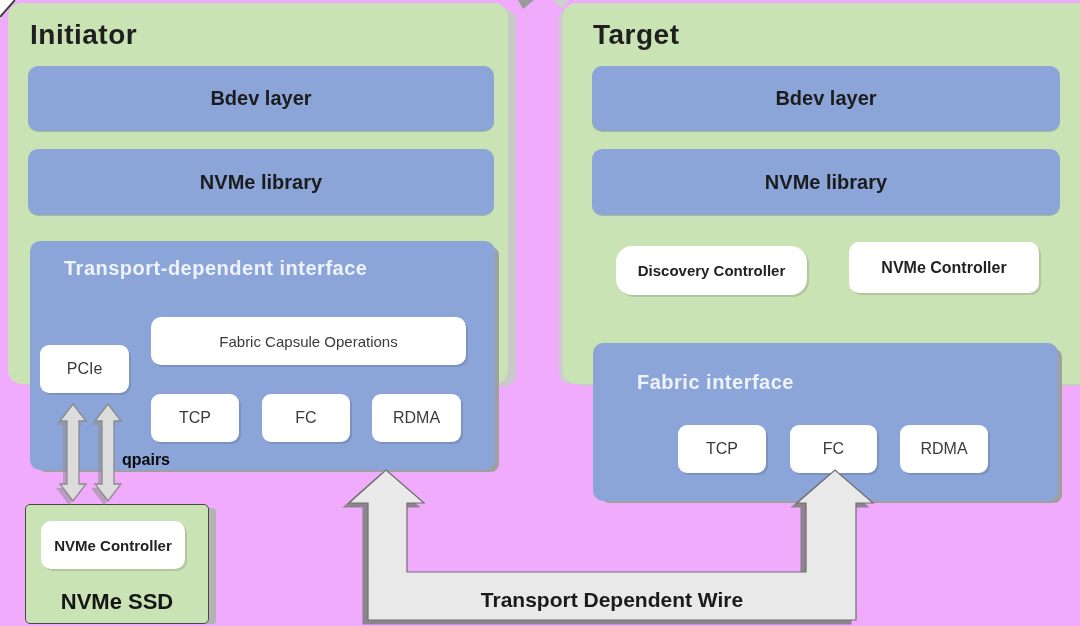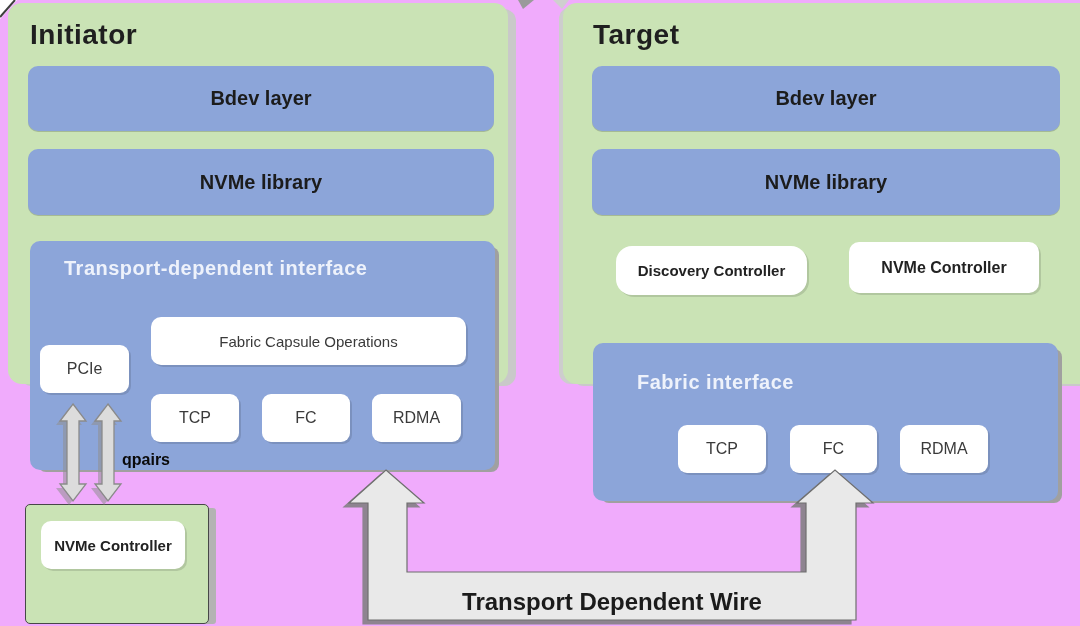--- a/index.html
+++ b/index.html
@@ -44,21 +44,21 @@
     position:absolute;left:25px;top:504px;width:182px;height:118px;
     background:#CAE3B5;border:1px solid #474747;border-radius:5px;z-index:2;
     box-shadow:9px 2px 0 -2px #b3b3b3;
   }
   #nvme-ssd-title{
     position:absolute;left:0;top:84px;width:100%;text-align:center;
     font-size:22px;font-weight:bold;color:#161616;
   }
   #wire-label{
     position:absolute;left:368px;top:588px;width:488px;z-index:4;
-    text-align:center;font-size:24px;font-weight:bold;color:#1b1b1b;
+    text-align:center;font-size:21px;font-weight:bold;color:#1b1b1b;
   }
   svg.overlay{position:absolute;left:0;top:0;pointer-events:none;}
   #bg-decor{z-index:0;}
   #arrow-layer{z-index:4;}
 </style>
 </head>
 <body>
 
 <div id="canvas">
 
@@ -86,20 +86,21 @@
       <div class="chip" style="left:121px;top:153px;width:88px;height:48px;">TCP</div>
       <div class="chip" style="left:232px;top:153px;width:88px;height:48px;">FC</div>
       <div class="chip" style="left:342px;top:153px;width:89px;height:48px;">RDMA</div>
     </div>
   </div>
 
   <div id="qpairs-label">qpairs</div>
 
   <div id="nvme-ssd-box">
     <div class="chip bold" style="left:15px;top:16px;width:144px;height:48px;border-radius:10px;">NVMe Controller</div>
+    <div id="nvme-ssd-title">NVMe SSD</div>
   </div>
 
   <div class="bigbox" style="left:563px;top:3px;width:546px;height:381px;box-shadow:-6px 2px 0 -2px #cdcdcd, 7px 4px 0 -2px #c9c9c9;">
     <div class="bigbox-title" style="left:30px;top:16px;">Target</div>
 
     <div class="layer" style="left:29px;top:63px;width:468px;height:65px;">Bdev layer</div>
 
     <div class="layer" style="left:29px;top:146px;width:468px;height:66px;">NVMe library</div>
 
     <div class="chip bold" style="left:53px;top:243px;width:191px;height:49px;border-radius:16px;">Discovery Controller</div>

